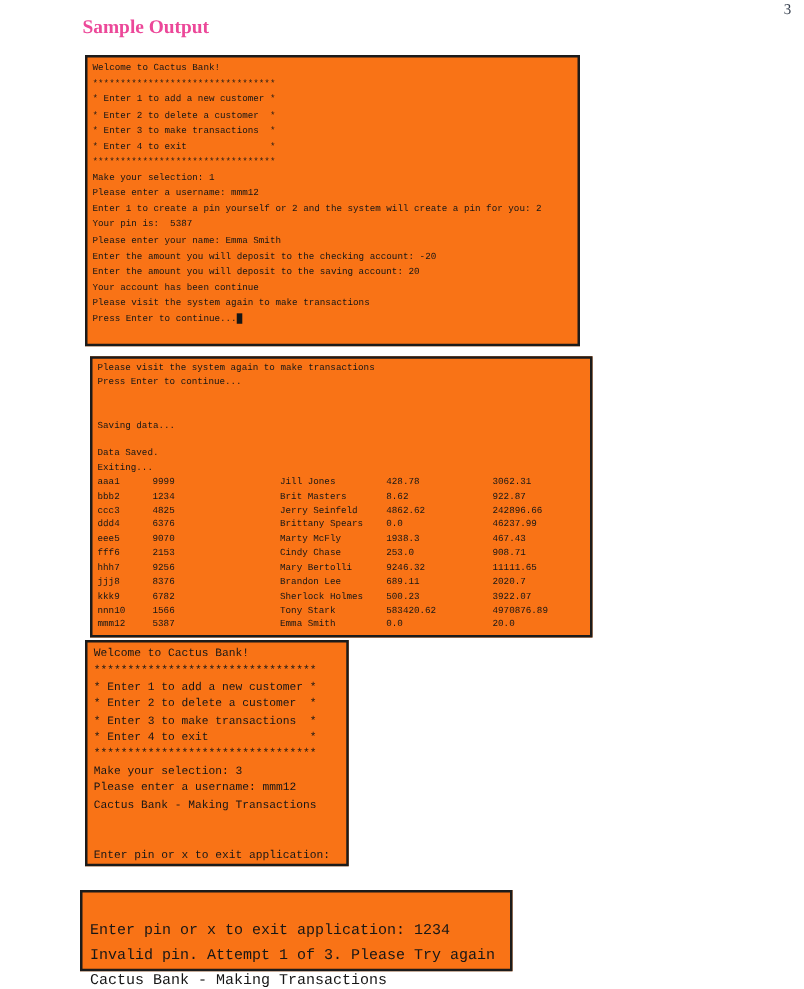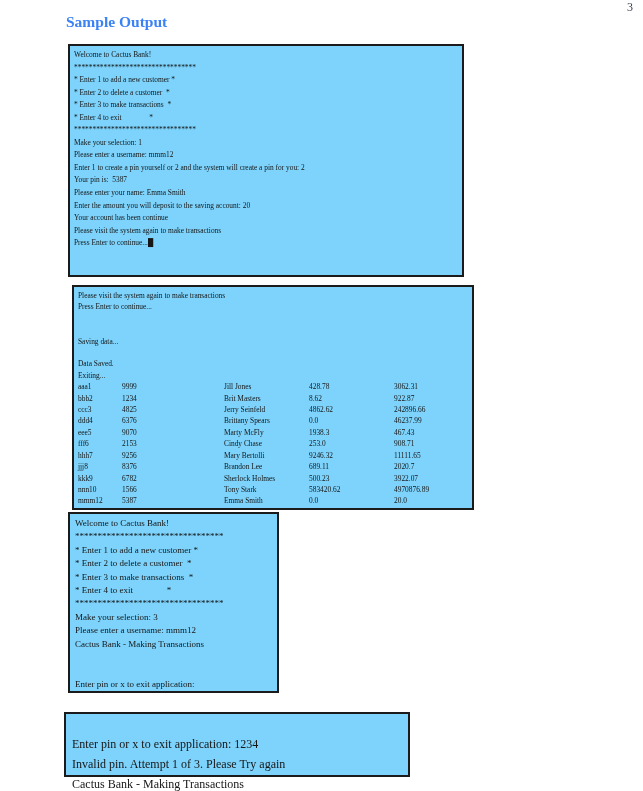--- a/index.html
+++ b/index.html
@@ -10,29 +10,29 @@
     font-family:"Liberation Serif", serif;
     color:#111;
     overflow:hidden;
   }
   .page-number{
     position:absolute;top:0px;right:10px;
     font-size:12px;color:#37404f;
   }
   .page-title{
     position:absolute;left:66px;top:13px;margin:0;
-    font-size:15.5px;font-weight:bold;color:#3b82f6;
+    font-size:15.5px;font-weight:bold;color:#ec4899;
     font-family:"Liberation Serif", serif;
   }
   .terminal{
     position:absolute;
-    background:#7dd3fc;
+    background:#f97316;
     border:2px solid #1b1b1b;
     box-sizing:border-box;
-    font-family:Liberation Serif, serif;
+    font-family:Liberation Mono, monospace;
     color:#161616;
   }
   .terminal > div{white-space:pre;}
   #term1{left:68px;top:44px;width:396px;height:233px;padding:3px 4px;font-size:7.4px;line-height:12.55px;}
   #term2{left:72px;top:285px;width:402px;height:225px;padding:3px 4px;font-size:7.4px;line-height:11.4px;}
   #term3{left:68px;top:512px;width:211px;height:181px;padding:3px 5px;font-size:9px;line-height:13.4px;}
   #term4{left:64px;top:712px;width:346px;height:65px;padding:20px 6px;font-size:12px;line-height:20px;}
   .trow{white-space:pre;}
   .trow span{display:inline-block;text-align:left;white-space:pre;}
   .trow .c0{width:44px;}
@@ -54,20 +54,21 @@
       <div>* Enter 1 to add a new customer *</div>
       <div>* Enter 2 to delete a customer  *</div>
       <div>* Enter 3 to make transactions  *</div>
       <div>* Enter 4 to exit               *</div>
       <div>*********************************</div>
       <div>Make your selection: 1</div>
       <div>Please enter a username: mmm12</div>
       <div>Enter 1 to create a pin yourself or 2 and the system will create a pin for you: 2</div>
       <div>Your pin is:  5387</div>
       <div>Please enter your name: Emma Smith</div>
+      <div>Enter the amount you will deposit to the checking account: -20</div>
       <div>Enter the amount you will deposit to the saving account: 20</div>
       <div>Your account has been continue</div>
       <div>Please visit the system again to make transactions</div>
       <div>Press Enter to continue...█</div>
     </div>
 
   <div id="term2" class="terminal">
     <div style="display:contents"><div>Please visit the system again to make transactions</div><div>Press Enter to continue...</div><div>&nbsp;</div><div>&nbsp;</div><div>Saving data...</div><div>&nbsp;</div><div>Data Saved.</div><div>Exiting...</div></div>
     <div style="display:contents"><div class="trow"><span class="c0">aaa1</span><span class="c1">9999</span><span class="c2">Jill Jones</span><span class="c3">428.78</span><span class="c4">3062.31</span></div><div class="trow"><span class="c0">bbb2</span><span class="c1">1234</span><span class="c2">Brit Masters</span><span class="c3">8.62</span><span class="c4">922.87</span></div><div class="trow"><span class="c0">ccc3</span><span class="c1">4825</span><span class="c2">Jerry Seinfeld</span><span class="c3">4862.62</span><span class="c4">242896.66</span></div><div class="trow"><span class="c0">ddd4</span><span class="c1">6376</span><span class="c2">Brittany Spears</span><span class="c3">0.0</span><span class="c4">46237.99</span></div><div class="trow"><span class="c0">eee5</span><span class="c1">9070</span><span class="c2">Marty McFly</span><span class="c3">1938.3</span><span class="c4">467.43</span></div><div class="trow"><span class="c0">fff6</span><span class="c1">2153</span><span class="c2">Cindy Chase</span><span class="c3">253.0</span><span class="c4">908.71</span></div><div class="trow"><span class="c0">hhh7</span><span class="c1">9256</span><span class="c2">Mary Bertolli</span><span class="c3">9246.32</span><span class="c4">11111.65</span></div><div class="trow"><span class="c0">jjj8</span><span class="c1">8376</span><span class="c2">Brandon Lee</span><span class="c3">689.11</span><span class="c4">2020.7</span></div><div class="trow"><span class="c0">kkk9</span><span class="c1">6782</span><span class="c2">Sherlock Holmes</span><span class="c3">500.23</span><span class="c4">3922.07</span></div><div class="trow"><span class="c0">nnn10</span><span class="c1">1566</span><span class="c2">Tony Stark</span><span class="c3">583420.62</span><span class="c4">4970876.89</span></div><div class="trow"><span class="c0">mmm12</span><span class="c1">5387</span><span class="c2">Emma Smith</span><span class="c3">0.0</span><span class="c4">20.0</span></div></div>
   </div>

